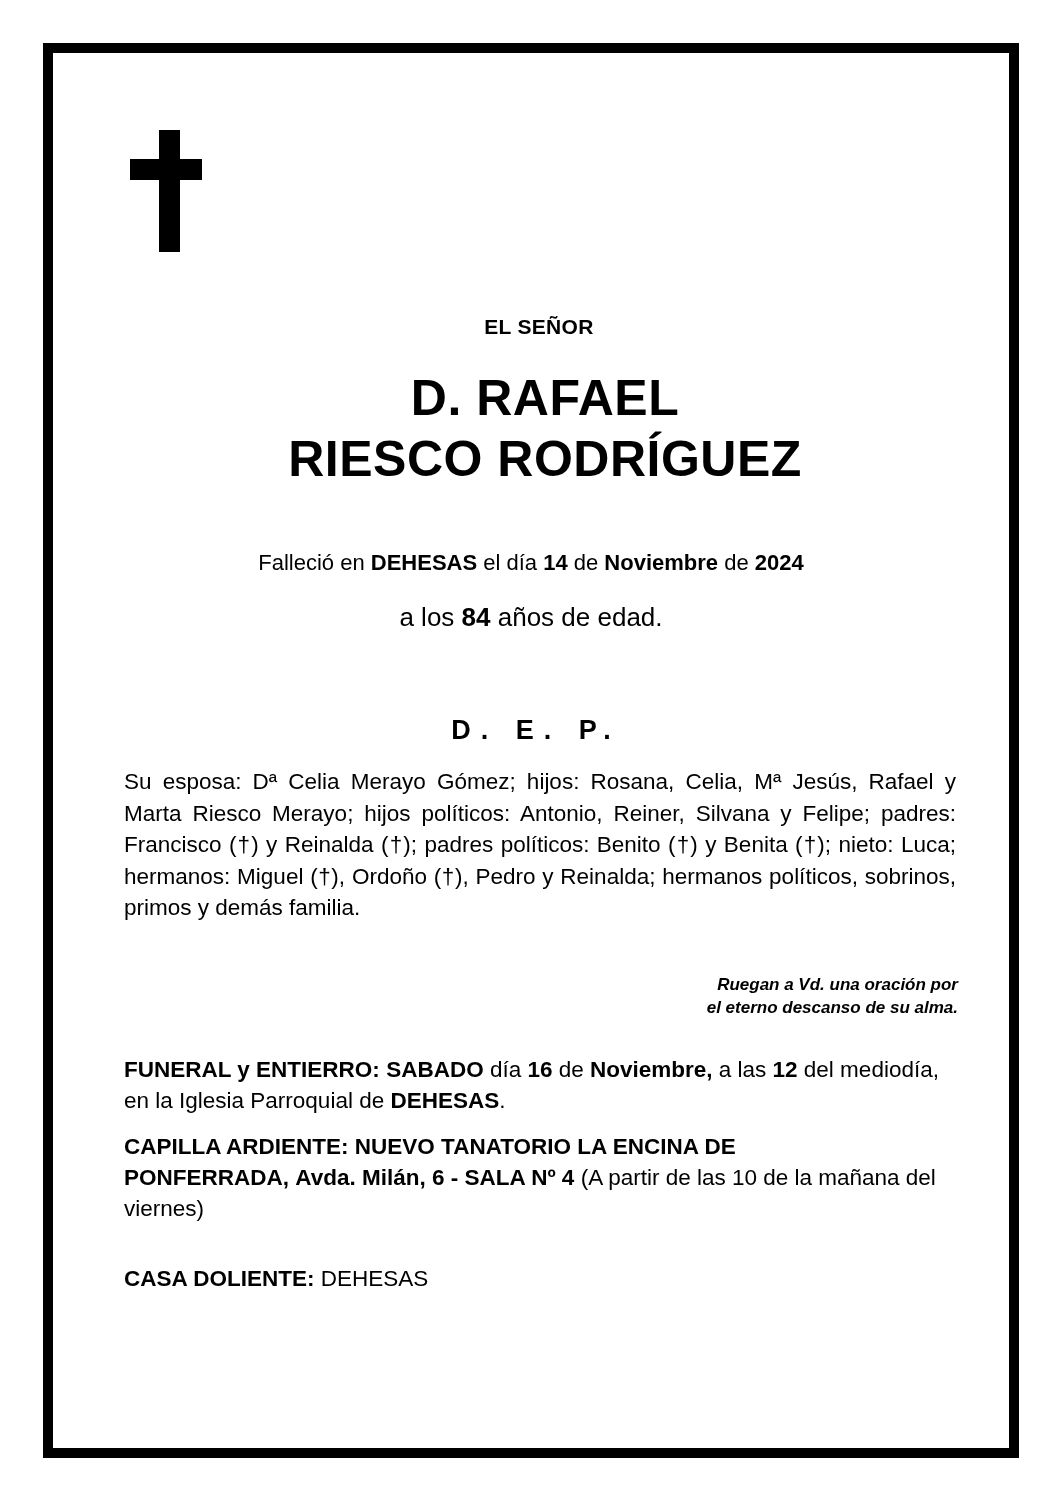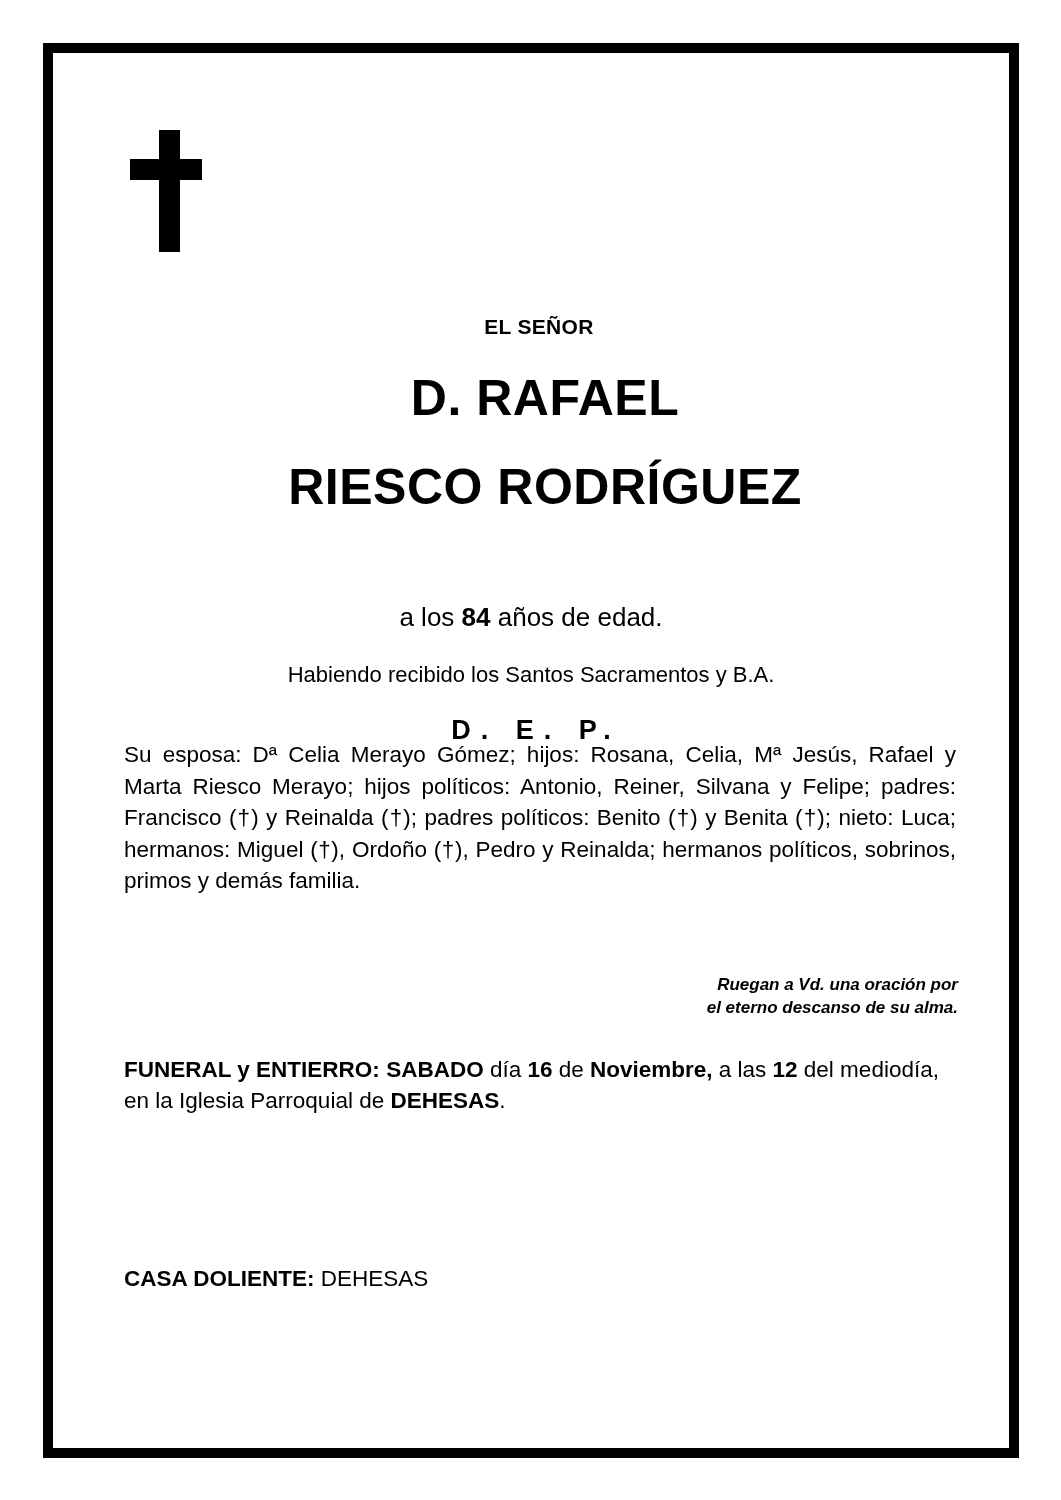--- a/index.html
+++ b/index.html
@@ -84,21 +84,20 @@
     font-size: 50px;
     font-weight: bold;
     line-height: 60px;
     letter-spacing: 0.5px;
   }
   .deceased-name .line2 {
     font-size: 50px;
     font-weight: bold;
     line-height: 62px;
     letter-spacing: 0.5px;
-    margin-top: 28px;
   }
 
   
   .death-line {
     position: absolute;
     left: 0;
     right: 0;
     top: 495px;
     text-align: center;
     font-size: 22px;
@@ -131,21 +130,21 @@
     font-size: 27px;
     font-weight: bold;
     letter-spacing: 10px;
     text-indent: 10px;
   }
 
   
   .family-block {
     position: absolute;
     left: 71px;
-    top: 686px;
+    top: 713px;
     width: 832px;
     font-size: 22.5px;
     line-height: 31.5px;
     text-align: justify;
     text-justify: inter-word;
   }
 
   
   .prayer-block {
     position: absolute;
@@ -185,39 +184,44 @@
       <div class="bar-h"></div>
     </div>
 
     <div class="el-senor">EL SEÑOR</div>
 
     <div class="deceased-name">
       <div class="line1">D. RAFAEL</div>
       <div class="line2">RIESCO  RODRÍGUEZ</div>
     </div>
 
+    <div class="death-line">
+      <span>Falleció en </span><b>DEHESAS</b><span> el día </span><b>14</b><span> de </span><b>Noviembre</b><span> de </span><b>2024</b>
+    </div>
 
     <div class="age-line">
       <span>a los </span><b>84</b><span> años de edad.</span>
     </div>
 
-    <div class="sacraments-line">Habiendo recibido los Santos Sacramentos y B.A.</div>
 
     <div class="dep-line">D. E. P.</div>
 
     <div class="family-block">Su esposa: Dª Celia Merayo Gómez; hijos: Rosana, Celia, Mª Jesús, Rafael y Marta Riesco Merayo; hijos  políticos:  Antonio, Reiner, Silvana y Felipe; padres: Francisco (†) y Reinalda (†); padres políticos: Benito (†) y Benita (†); nieto: Luca; hermanos: Miguel (†), Ordoño (†), Pedro y Reinalda; hermanos políticos, sobrinos, primos y demás familia.</div>
 
     <div class="prayer-block">
       <div>Ruegan a Vd. una oración por</div>
       <div>el eterno descanso de su alma.</div>
     </div>
 
     <div class="service-block service-funeral">
       <b>FUNERAL y ENTIERRO:</b><span>&nbsp;</span><b>SABADO</b><span> día </span><b>16</b><span> de </span><b>Noviembre,</b><span> a las </span><b>12</b><span> del mediodía, en la Iglesia Parroquial de </span><b>DEHESAS</b><span>.</span>
     </div>
 
+    <div class="service-block service-chapel">
+      <b>CAPILLA ARDIENTE</b><b>: </b><b>NUEVO  TANATORIO LA ENCINA DE PONFERRADA,</b><span>&nbsp;</span><b>Avda. Milán, 6 - SALA Nº 4</b><span> (A partir de las 10 de la mañana del viernes)</span>
+    </div>
 
     <div class="service-block service-house">
       <b>CASA DOLIENTE:</b><span> DEHESAS</span>
     </div>
 
   </div>
 </div>
 
 </body></html>

